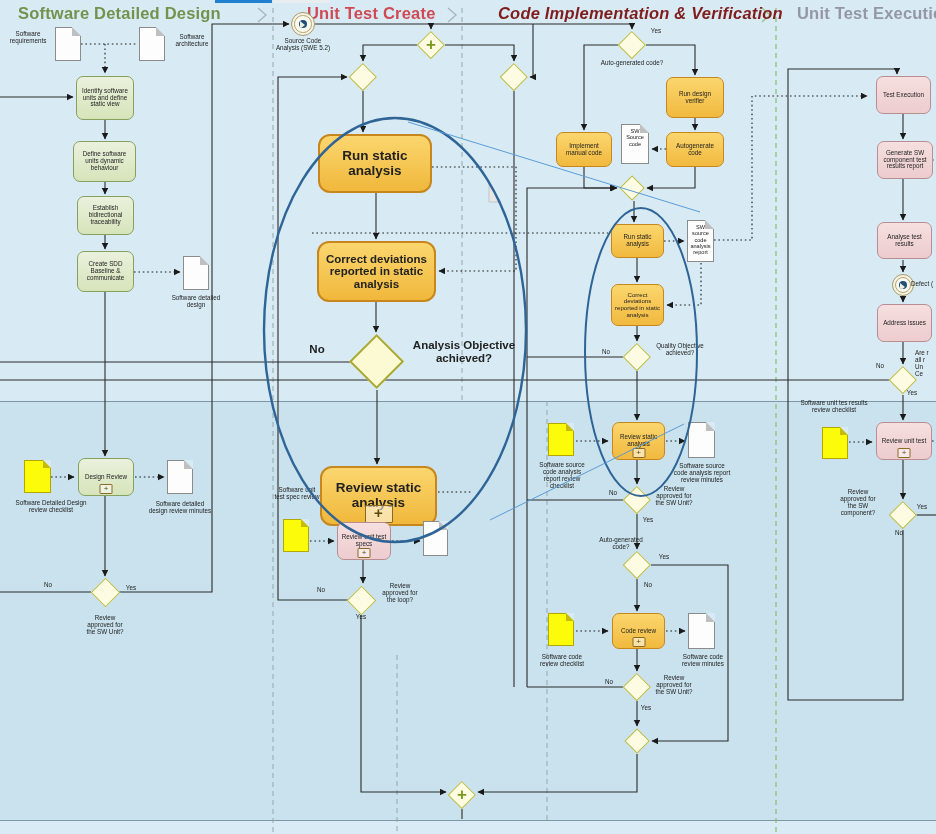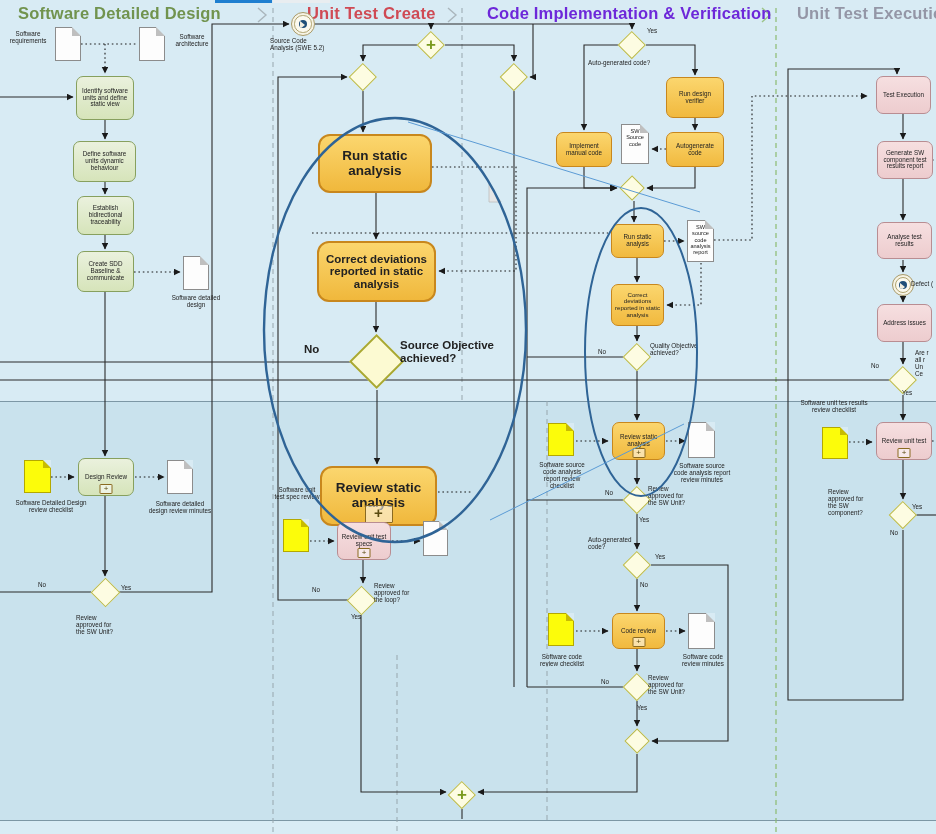--- a/index.html
+++ b/index.html
@@ -33,21 +33,21 @@
   .event .inner{width:70%;height:70%;border-radius:50%;border:1px solid #b0a470;display:flex;align-items:center;justify-content:center;background:#fbf9ef;}
   .event .glyph{width:58%;height:58%;border-radius:50%;background:#1f4e79;position:relative;overflow:hidden;}
   .event .glyph::after{content:"";position:absolute;left:18%;top:22%;border-left:5px solid #f0ede0;border-top:4px solid transparent;border-bottom:4px solid transparent;}
   .doc{position:absolute;background:#fdfdfd;border:1px solid #8c8c8c;box-sizing:border-box;}
   .doc::before{content:"";position:absolute;right:-1px;top:-1px;border-style:solid;border-width:0 9px 9px 0;
         border-color:#d8ebf4 #d8ebf4 #bfbfbf #bfbfbf;}
   .doc .dtxt{position:absolute;left:0;top:3px;width:100%;text-align:center;font-size:5.6px;line-height:1.12;color:#222;white-space:pre-line;}
   .note{position:absolute;background:#fcfc0a;border:1px solid #b4a800;box-sizing:border-box;}
   .note::before{content:"";position:absolute;right:-1px;top:-1px;border-style:solid;border-width:0 8px 8px 0;
         border-color:#d8ebf4 #d8ebf4 #c8bc00 #c8bc00;}
-  .elabel{position:absolute;color:#222;white-space:pre-line;line-height:1.12;}
+  .elabel{position:absolute;color:#222;text-align:center;white-space:pre-line;line-height:1.12;}
   .shapelabel{position:absolute;color:#222;font-size:6.3px;line-height:1.12;text-align:center;white-space:pre-line;}
 </style>
 </head>
 <body>
 
 <div id="stage">
   <div class="bg" id="lane-lower"></div>
   <div class="bg" id="lane-bottom"></div>
 
   <svg class="layer" width="936" height="834">
@@ -149,21 +149,21 @@
       <path d="M849,442 H872" marker-end="url(#ah)"></path>
       <path d="M932,160 H936"></path>
       <path d="M932,441 H936"></path>
     </g>
     <polygon points="489,184 489,202 501,202" fill="#e6e6e6" stroke="#bcbcbc" stroke-width="0.8"></polygon>
   </svg>
 
   <div id="nodes">
       <div class="lane-header" style="left: 18px; color: rgb(113, 147, 78);">Software Detailed Design</div>
       <div class="lane-header" style="left: 307px; color: rgb(207, 74, 84);">Unit Test Create</div>
-      <div class="lane-header" style="left: 487px; color: #6d28d9;">Code Implementation &amp; Verification</div>
+      <div class="lane-header" style="left: 498px; color: #7f1d1d; font-style: italic;">Code Implementation &amp; Verification</div>
       <div class="lane-header" style="left: 797px; color: rgb(148, 150, 166);">Unit Test Execution</div>
       <div class="task green" style="left: 76px; top: 76px; width: 58px; height: 44px; font-size: 6.3px;">
         <span class="lbl">Identify software units and define static view</span>
       </div>
       <div class="task green" style="left: 73px; top: 141px; width: 63px; height: 41px; font-size: 6.3px;">
         <span class="lbl">Define software units dynamic behaviour</span>
       </div>
       <div class="task green" style="left: 77px; top: 196px; width: 57px; height: 39px; font-size: 6.3px;">
         <span class="lbl">Establish bidirectional traceability</span>
       </div>
@@ -329,21 +329,21 @@
       <div class="elabel" style="left: 588px; top: 536px; width: 66px; font-size: 6.3px;">Auto-generated
 code?</div>
       <div class="elabel" style="left: 655px; top: 553px; width: 18px; font-size: 6.3px;">Yes</div>
       <div class="elabel" style="left: 640px; top: 581px; width: 16px; font-size: 6.3px;">No</div>
       <div class="elabel" style="left: 601px; top: 678px; width: 16px; font-size: 6.3px;">No</div>
       <div class="elabel" style="left: 648px; top: 674px; width: 52px; font-size: 6.3px;">Review
 approved for
 the SW Unit?</div>
       <div class="elabel" style="left: 637px; top: 704px; width: 18px; font-size: 6.3px;">Yes</div>
       <div class="elabel" style="left: 304px; top: 343px; width: 26px; font-size: 11.5px; font-weight: bold;">No</div>
-      <div class="elabel" style="left: 400px; top: 339px; width: 128px; font-size: 11.5px; font-weight: bold;">Source Objective
+      <div class="elabel" style="left: 400px; top: 339px; width: 128px; font-size: 11.5px; font-weight: bold;">Analysis Objective
 achieved?</div>
       <div class="elabel" style="left: 38px; top: 581px; width: 20px; font-size: 6.3px;">No</div>
       <div class="elabel" style="left: 121px; top: 584px; width: 20px; font-size: 6.3px;">Yes</div>
       <div class="elabel" style="left: 76px; top: 614px; width: 58px; font-size: 6.3px;">Review
 approved for
 the SW Unit?</div>
       <div class="elabel" style="left: 312px; top: 586px; width: 18px; font-size: 6.3px;">No</div>
       <div class="elabel" style="left: 374px; top: 582px; width: 52px; font-size: 6.3px;">Review
 approved for
 the loop?</div>

